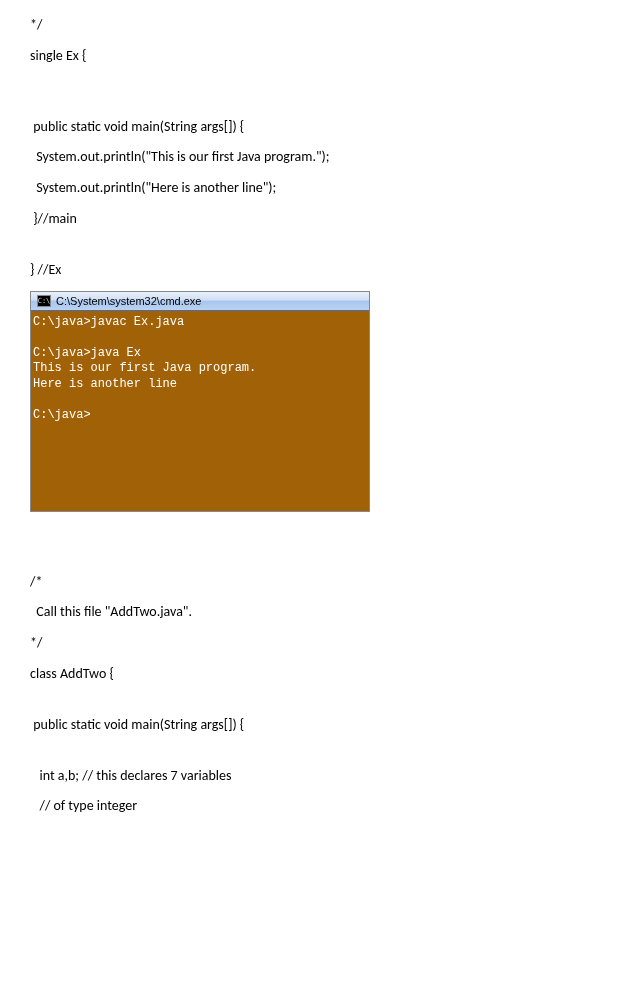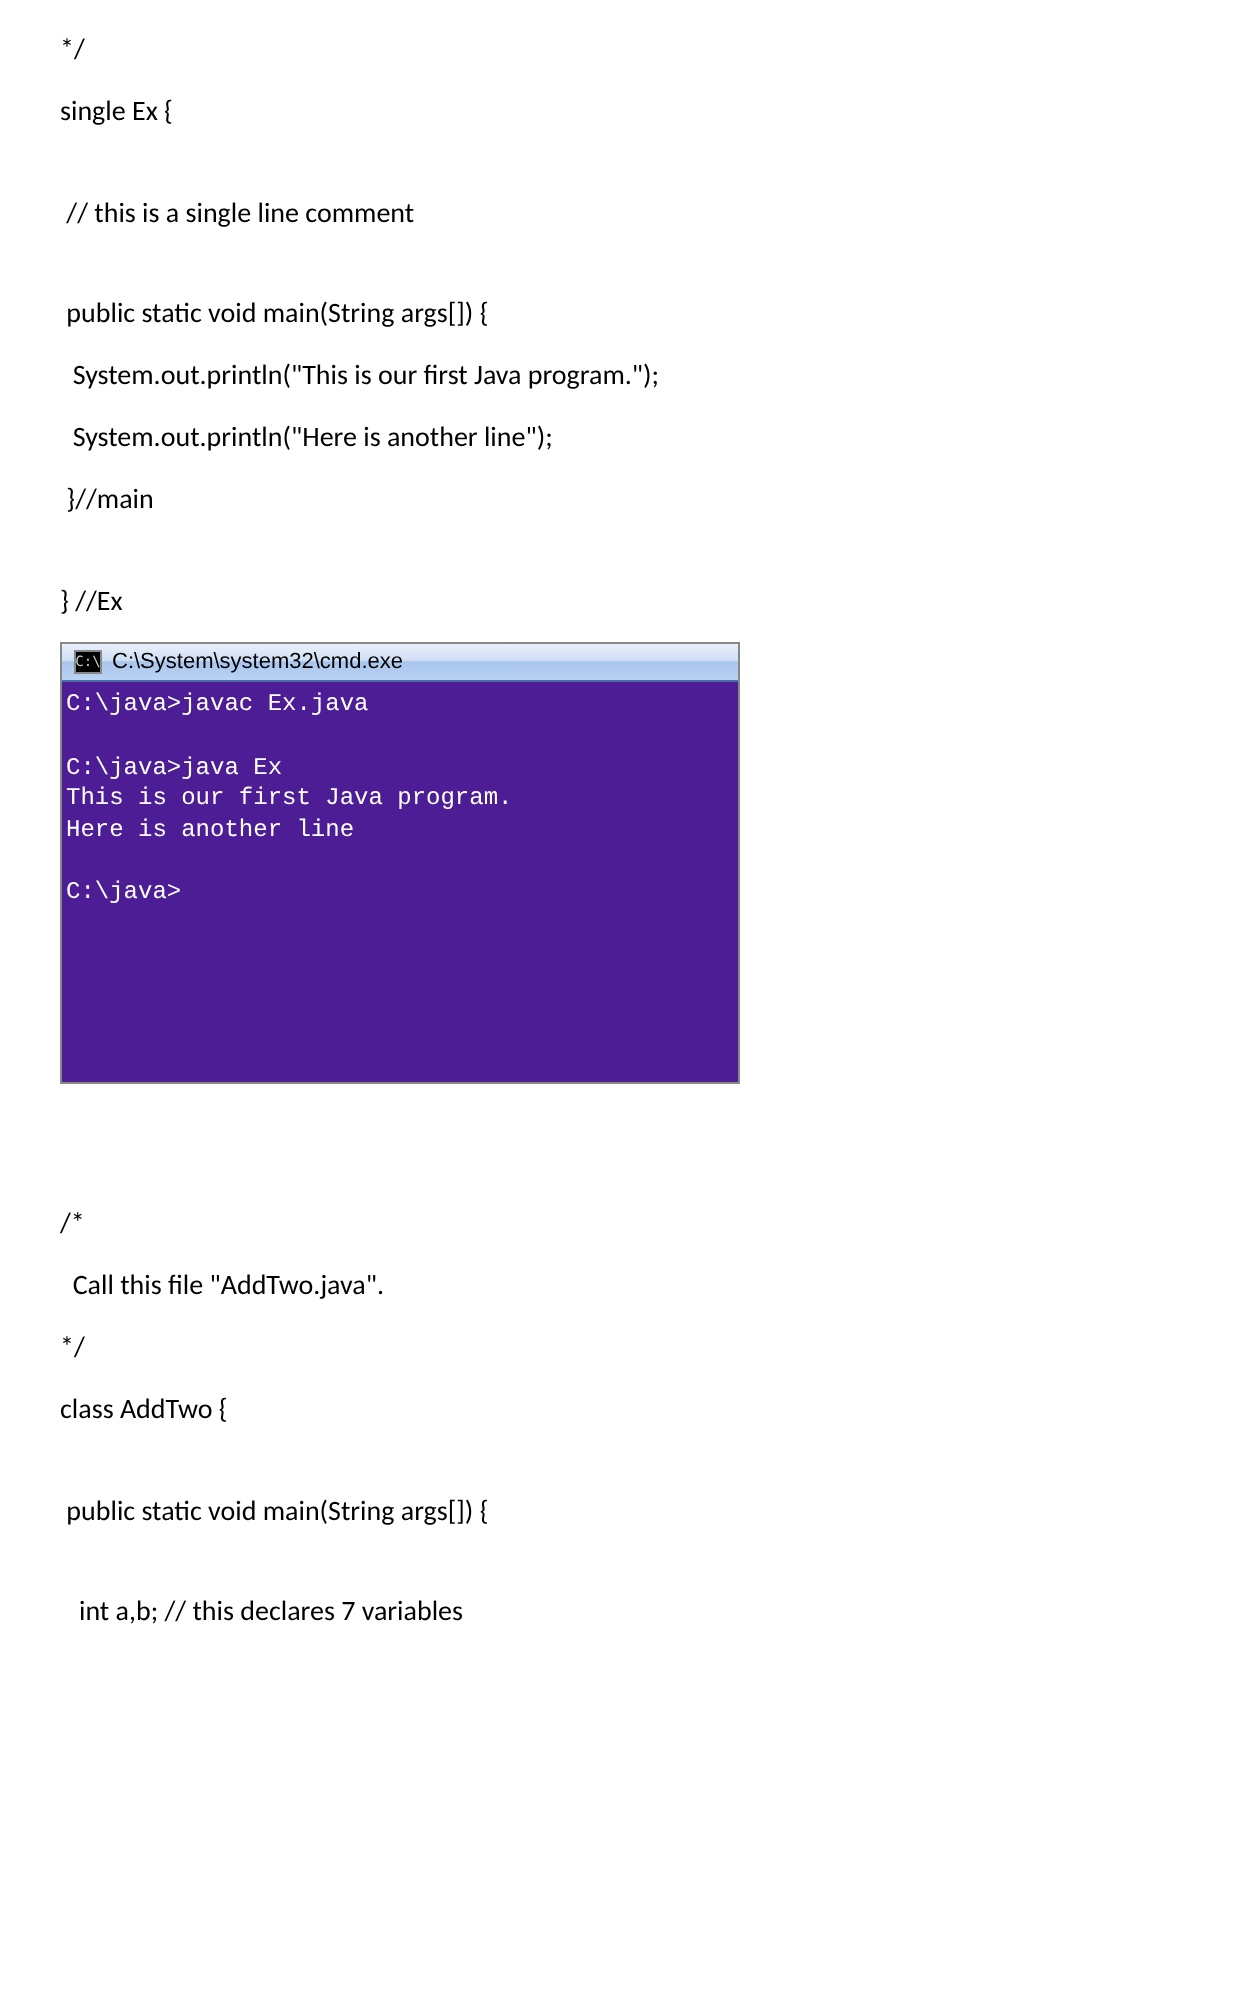--- a/index.html
+++ b/index.html
@@ -41,21 +41,21 @@
       border: 1px solid #888;
       margin-right: 5px;
       display: inline-flex;
       align-items: center;
       justify-content: center;
       font-size: 7px;
       color: #ccc;
       font-family: monospace;
     }
     .terminal-body {
-      background: #4c1d95;
+      background: #a16207;
       color: #fff;
       font-family: "Lucida Console", "Courier New", monospace;
       font-size: 12px;
       padding: 4px 2px;
       min-height: 200px;
       line-height: 1.3;
       white-space: pre;
     }
     .spacer {
       height: 20px;
@@ -64,21 +64,20 @@
       height: 40px;
     }
   </style>
 </head>
 <body>
 
 <div>
   <div class="code-line">*/</div>
   <div class="code-line">single Ex {</div>
   <div class="spacer"></div>
-  <div class="code-line"> // this is a single line comment</div>
   <div class="spacer"></div>
   <div class="code-line"> public static void main(String args[]) {</div>
   <div class="code-line">  System.out.println("This is our first Java program.");</div>
   <div class="code-line">  System.out.println("Here is another line");</div>
   <div class="code-line"> }//main</div>
   <div class="spacer"></div>
   <div class="code-line">} //Ex</div>
 </div>
 
 <div class="terminal-window">
@@ -98,13 +97,14 @@
 <div>
   <div class="spacer-lg"></div>
   <div class="code-line">/*</div>
   <div class="code-line">  Call this file "AddTwo.java".</div>
   <div class="code-line">*/</div>
   <div class="code-line">class AddTwo {</div>
   <div class="spacer"></div>
   <div class="code-line"> public static void main(String args[]) {</div>
   <div class="spacer"></div>
   <div class="code-line">   int a,b; // this declares 7 variables</div>
+  <div class="code-line">   // of type integer</div>
 </div>
 
 </body></html>

